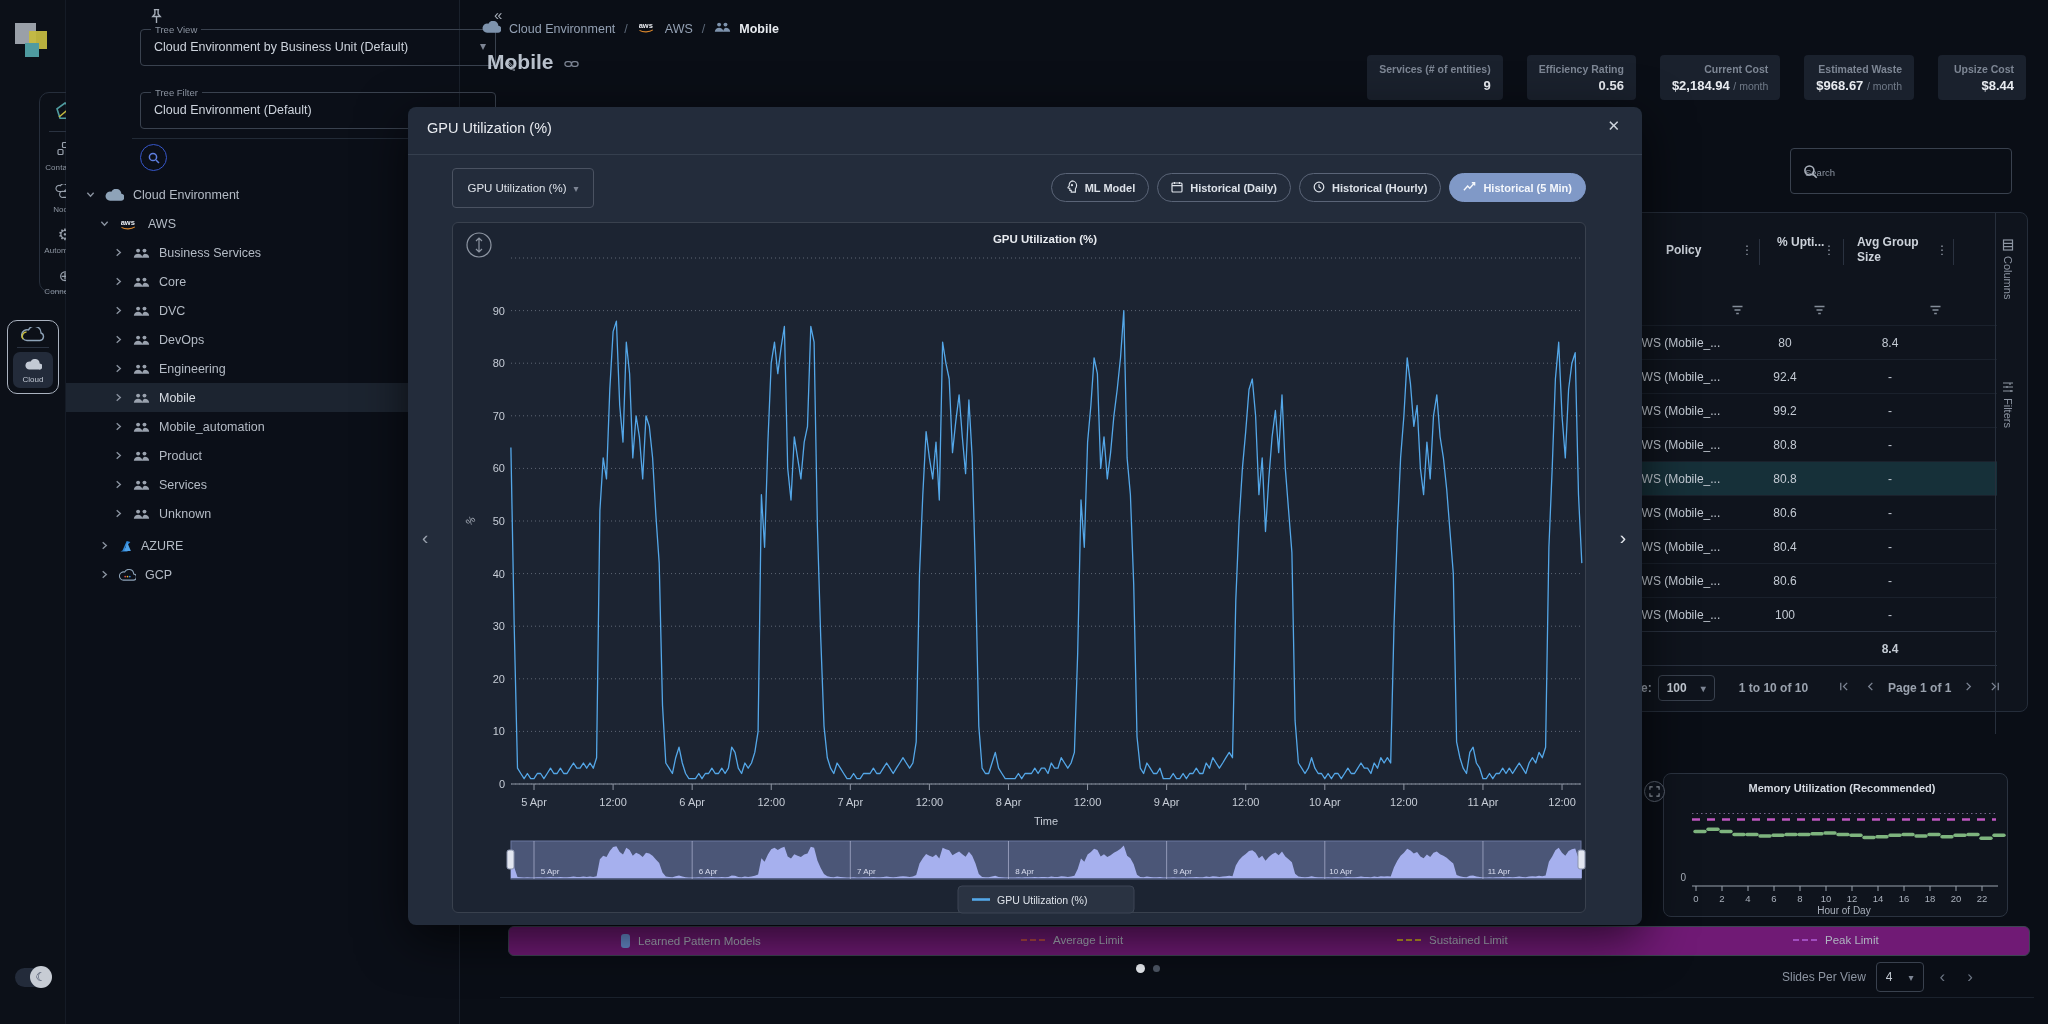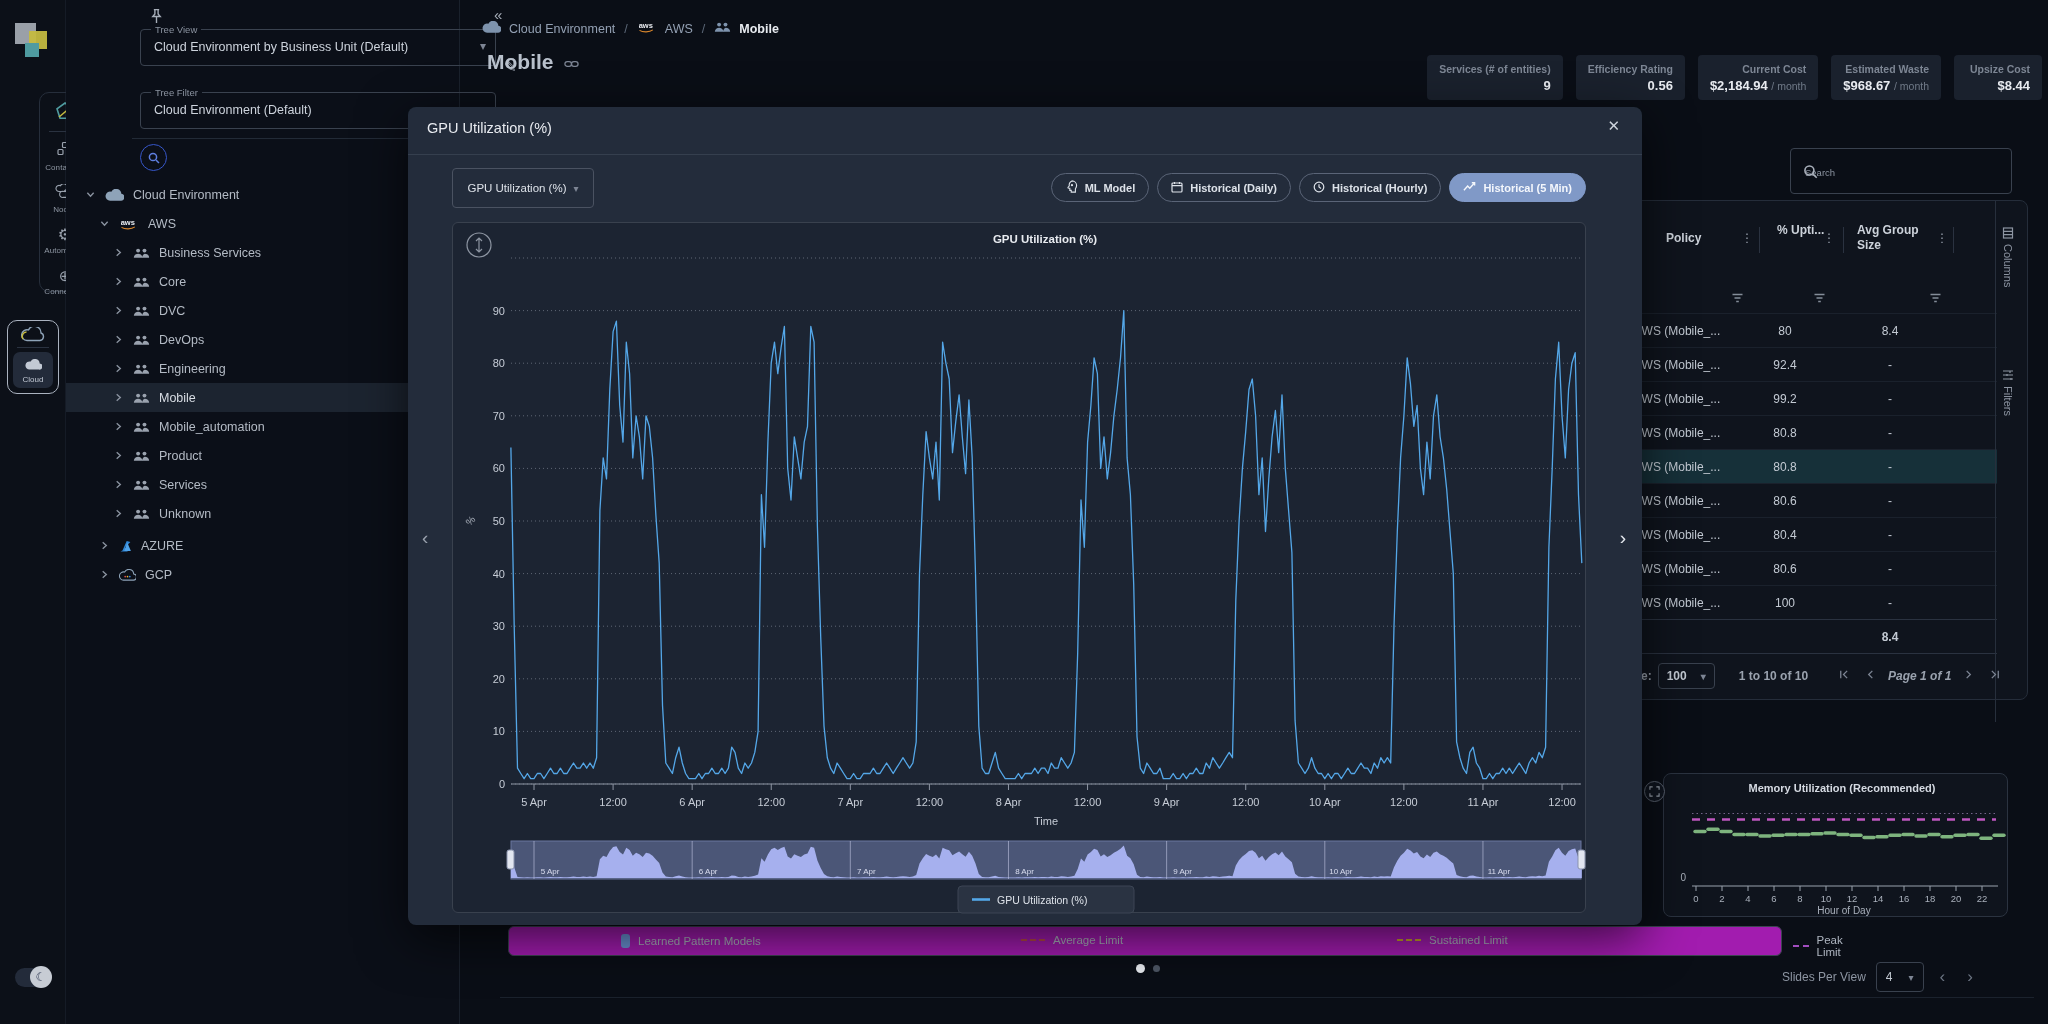--- a/index.html
+++ b/index.html
@@ -31,50 +31,50 @@
   .tree-row.sel { background:#1c2430; color:#d8dde4; }
   .tree-chev { width:10px; height:10px; display:inline-flex; color:#8b93a0; }
   .tree-ico { display:inline-flex; margin:0 9px 0 9px; color:#9aa2ae; }
   #search-circle { position:absolute; left:74px; top:144px; width:27px; height:27px; border:1px solid #3656c9; border-radius:50%; display:flex; align-items:center; justify-content:center; cursor:pointer; }
 
   
   #breadcrumb { left:482px; top:20px; display:flex; align-items:center; gap:9px; font-size:12.5px; color:#93a0b3; }
   .crumb { display:flex; align-items:center; gap:8px; cursor:pointer; }
   .crumb-sep { color:#5c6878; }
   #page-title { left:487px; top:50px; font-size:21px; font-weight:bold; color:#b9c1cc; display:flex; gap:10px; align-items:center; }
-  #stats { right:6px; top:55px; display:flex; gap:13px;justify-content:flex-end; }
+  #stats { right:22px; top:55px; display:flex; gap:24px;justify-content:flex-end; }
   .stat-card { background:#1a212d; border-radius:4px; padding:8px 12px 7px; min-width:88px; text-align:right; }
   .stat-lbl { font-size:10.5px; font-weight:bold; color:#7d8694; white-space:nowrap; }
   .stat-val { margin-top:3px; font-size:13px; font-weight:bold; color:#e8ebf0; }
   .stat-suffix { font-size:10.5px; color:#707a88; font-weight:normal; }
 
   
   #search-box { left:1790px; top:148px; width:222px; height:46px; border:1px solid #39414e; border-radius:4px; }
   #search-box .float-lbl { background:#0a0e16;margin-top:24px; }
-  #grid-panel { left:1610px; top:200px; width:418px; height:500px; background:#0f141d; border:1px solid #252d3a; border-radius:8px; }
+  #grid-panel { left:1610px; top:212px; width:418px; height:500px; background:#0f141d; border:1px solid #252d3a; border-radius:8px; }
   .gh-cell { position:absolute; top:30px; font-size:12px; font-weight:bold; color:#ccd2da; }
   .dots-v { color:#9aa2ae; font-size:12px; cursor:pointer; }
   .filt-ico { position:absolute; top:88px; color:#848d99; cursor:pointer; }
   .t-row { position:absolute; left:1px; width:385px; height:34px; border-top:1px solid #1a212c; display:flex; align-items:center; font-size:12px; color:#c3cad3; cursor:pointer; }
   .t-row.hl { background:#163039; }
   .c-pol { padding-left:22px; width:128px; white-space:nowrap; overflow:hidden; }
   .c-upt { width:90px; text-align:center; }
   .c-avg { width:120px; text-align:center; }
   #rail { position:absolute; right:0; top:0; width:32px; height:521px; border-left:1px solid #272f3c; }
   .rail-tab { position:absolute; left:6px; writing-mode:vertical-rl; font-size:11px; color:#8d95a2; display:flex; align-items:center; gap:5px; cursor:pointer; }
   #pagination { position:absolute; left:30px; bottom:10px; width:380px; display:flex; align-items:center; font-size:12px; color:#9aa2ae; font-weight:bold; }
   #pgsize-box { border:1px solid #39414e; border-radius:4px; padding:5px 8px; margin:0 0 0 6px; display:flex; gap:14px; align-items:center; cursor:pointer; color:#c3cad3; }
   .pg-btn { color:#7d8594; cursor:pointer; padding:0 8px; font-weight:normal; }
 
   
   #mem-panel { left:1663px; top:773px; width:345px; height:144px; background:#0f141d; border:1px solid #2b3340; border-radius:8px; }
   #mem-expand { left:1644px; top:781px; width:21px; height:21px; border:1px solid #5a6270; border-radius:50%; background:#10151f; display:flex; align-items:center; justify-content:center; cursor:pointer; }
 
   
-  #legend-bar { left:508px; top:926px; width:1274px; height:30px; background:#a21caf; border:1px solid #3c4452; border-radius:6px; }
+  #legend-bar { left:508px; top:926px; width:1522px; height:30px; background:#701a75; border:1px solid #3c4452; border-radius:6px; }
   .leg-item { position:absolute; top:7px; display:flex; align-items:center; gap:8px; font-size:11.5px; color:#aeb5c0; }
   .dot { position:absolute; border-radius:50%; cursor:pointer; }
   #spv { left:1782px; top:962px; display:flex; align-items:center; gap:10px; font-size:12px; color:#8d95a2; }
   #spv-box { border:1px solid #39414e; border-radius:4px; padding:7px 9px; display:flex; gap:16px; align-items:center; color:#c3cad3; cursor:pointer; }
   .car-arrow { color:#6b7482; font-size:17px; cursor:pointer; padding:0 6px; }
   #bottom-line { left:500px; top:997px; width:1534px; height:1px; background:#1b222d; }
 
   
   #modal { left:408px; top:107px; width:1234px; height:818px; background:#232c3b; border-radius:8px; box-shadow:0 14px 50px rgba(0,0,0,.65); }
   #modal-title { position:absolute; left:19px; top:13px; font-size:14.5px; font-weight:500; color:#e8ebf0; }
@@ -583,21 +583,21 @@
       </span>
       <span style="margin-left:24px;">1 to 10 of 10</span>
       <span class="pg-btn" style="margin-left:22px;">
         <svg width="11" height="11" viewBox="0 0 12 12" fill="none" stroke="#7d8594" stroke-width="1.4">
             <path d="M3 2v8M10 2L6 6l4 4"></path>
           </svg></span>
       <span class="pg-btn">
         <svg width="11" height="11" viewBox="0 0 12 12" fill="none" stroke="#7d8594" stroke-width="1.4">
             <path d="M8 2L4 6l4 4"></path>
           </svg></span>
-      <span style="margin:0 4px;font-style:italic;">Page 1 of 1</span>
+      <span style="margin:0 4px;">Page 1 of 1</span>
       <span class="pg-btn">
         <svg width="11" height="11" viewBox="0 0 12 12" fill="none" stroke="#7d8594" stroke-width="1.4">
             <path d="M4 2l4 4-4 4"></path>
           </svg></span>
       <span class="pg-btn">
         <svg width="11" height="11" viewBox="0 0 12 12" fill="none" stroke="#7d8594" stroke-width="1.4">
             <path d="M9 2v8M2 2l4 4-4 4"></path>
           </svg></span>
     </div>
   </div>

